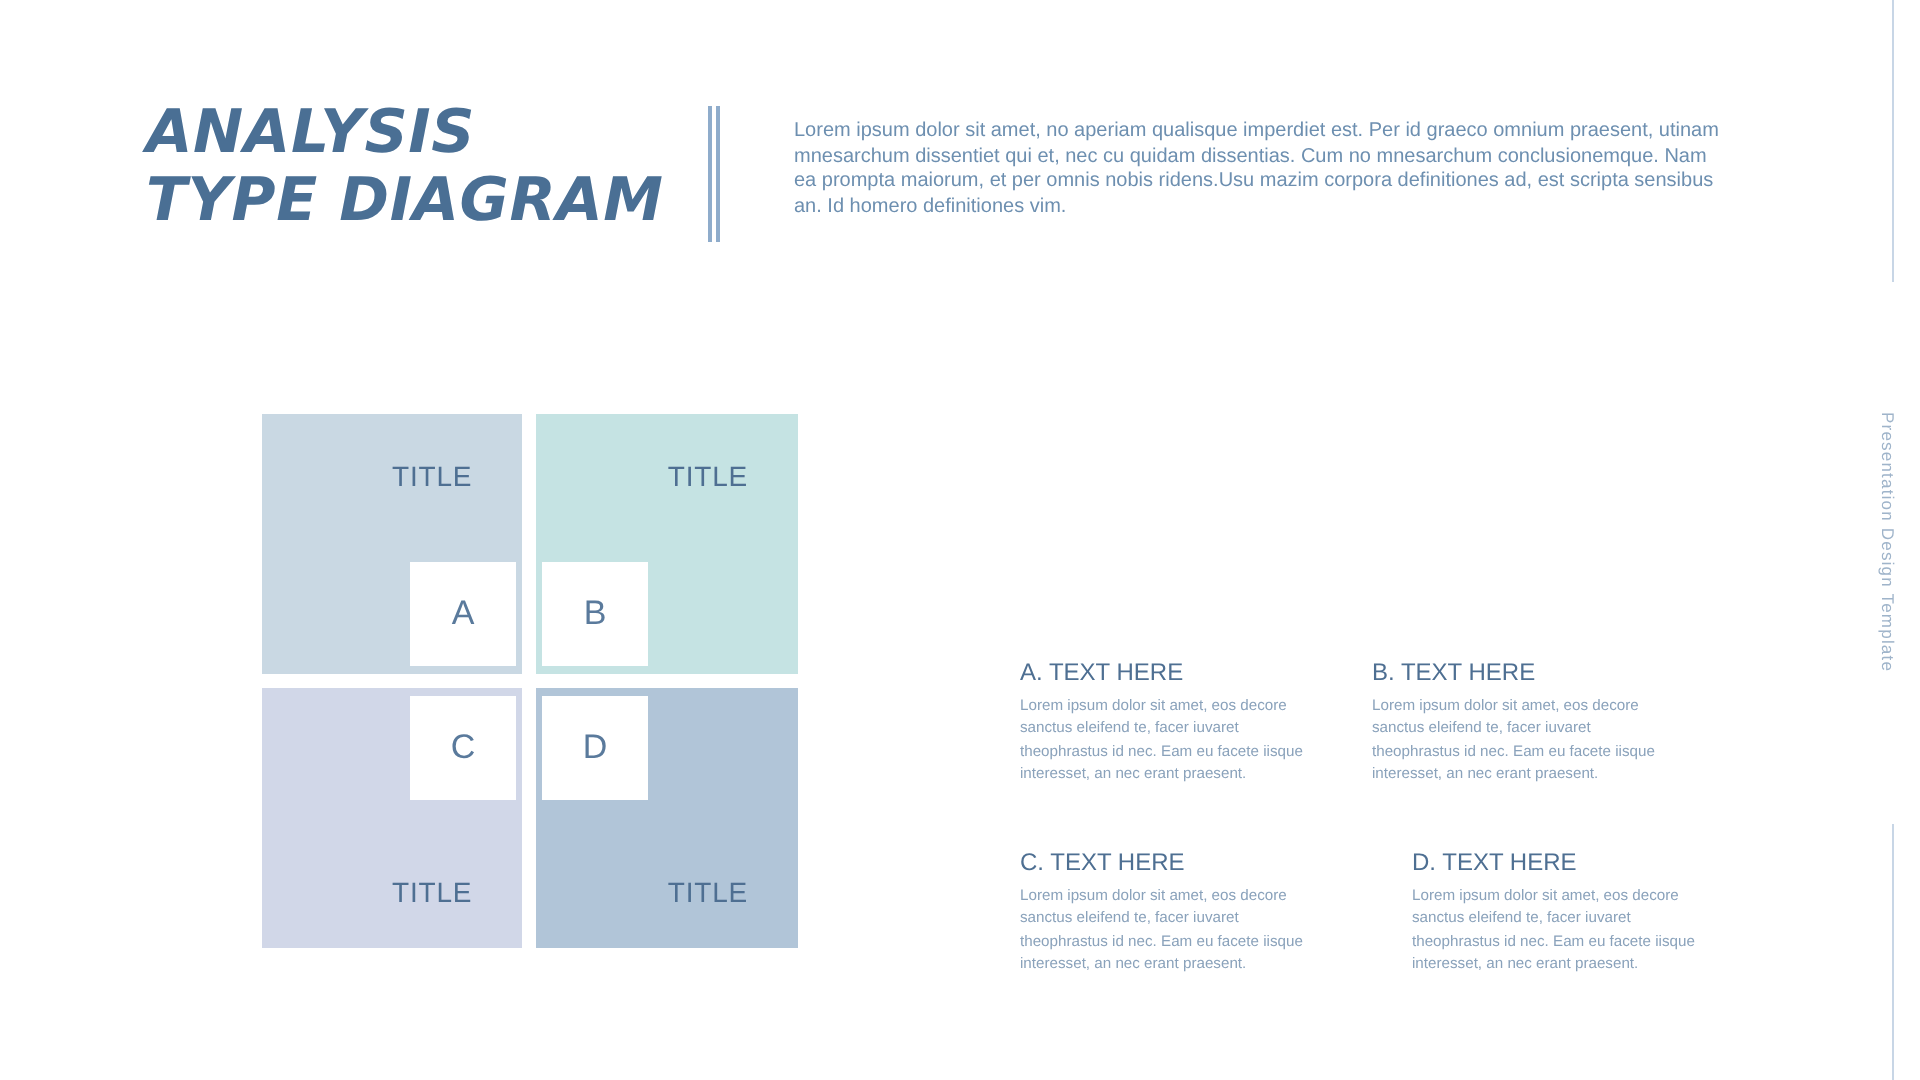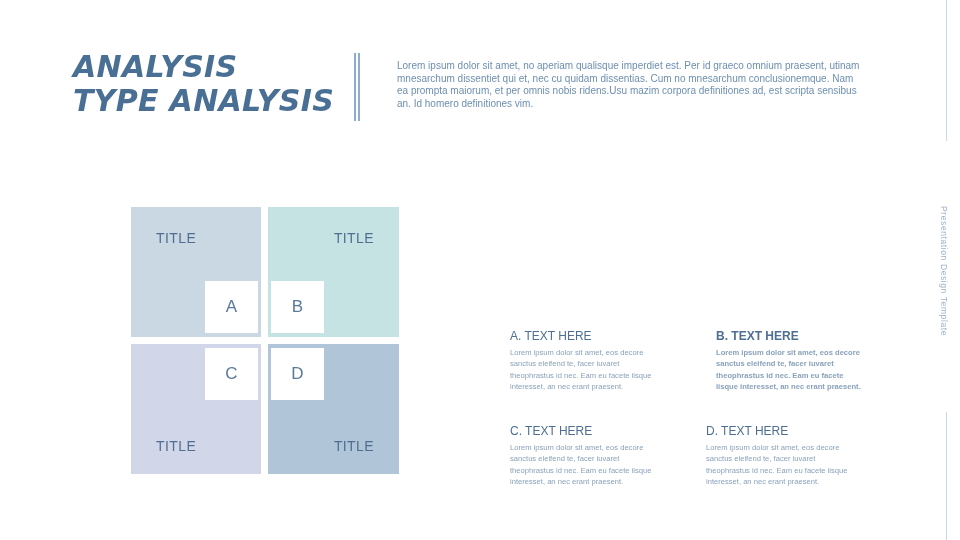--- a/index.html
+++ b/index.html
@@ -28,21 +28,21 @@
     .side-label {
       position: absolute; left: 939px; top: 206px;
       writing-mode: vertical-rl;
       font-size: 8.5px; color: #9fb4ca; letter-spacing: 0.6px;
       white-space: nowrap;
     }
     .quad {
       position: absolute; width: 130px; height: 130px;
     }
     .quad-title {
-      position: absolute; font-size: 14px; color: #4e6f92; letter-spacing: 0.4px;
+      position: absolute; font-size: 14px; color: #4e6f92; letter-spacing: 0.4px; margin-left: 40px;
     }
     .letter-box {
       position: absolute; width: 53px; height: 52px; background: #ffffff;
       display: flex; align-items: center; justify-content: center;
       font-size: 17px; color: #5a7a9c;
     }
     .item {
       position: absolute; width: 150px; margin-top: 29px;
     }
     .item-heading {
@@ -50,21 +50,21 @@
     }
     .item-body {
       font-size: 7.6px; line-height: 11.3px; color: #8aa2bb;
     }
   </style>
 </head>
 <body>
 
 <div class="title">
   <div>ANALYSIS</div>
-  <div>TYPE ANALYSIS</div>
+  <div>TYPE DIAGRAM</div>
 </div>
 
 <div class="divider-line" style="left:354px;"></div>
 <div class="divider-line" style="left:358px;"></div>
 
 <div class="intro">Lorem ipsum dolor sit amet, no aperiam qualisque imperdiet est. Per id graeco omnium praesent, utinam mnesarchum dissentiet qui et, nec cu quidam dissentias. Cum no mnesarchum conclusionemque. Nam ea prompta maiorum, et per omnis nobis ridens.Usu mazim corpora definitiones ad, est scripta sensibus an. Id homero definitiones vim.</div>
 
 <div class="vline" style="top:0; height:141px;"></div>
 <div class="vline" style="top:412px; height:128px;"></div>
 <div class="side-label">Presentation  Design  Template</div>
@@ -86,21 +86,21 @@
   <div class="letter-box" style="left:205px; top:281px;">A</div>
   <div class="letter-box" style="left:271px; top:281px;">B</div>
   <div class="letter-box" style="left:205px; top:348px;">C</div>
   <div class="letter-box" style="left:271px; top:348px;">D</div>
 </div>
 
 <div class="item" style="left:510px; top:300px;">
   <div class="item-heading">A. TEXT HERE</div>
   <div class="item-body">Lorem  ipsum dolor sit amet,  eos decore  sanctus eleifend  te,  facer iuvaret  theophrastus  id nec. Eam eu facete  iisque interesset,  an nec erant praesent.</div>
 </div>
-<div class="item" style="left:716px; top:300px;font-weight:bold;">
+<div class="item" style="left:686px; top:300px;">
   <div class="item-heading">B. TEXT HERE</div>
   <div class="item-body">Lorem  ipsum dolor sit amet,  eos decore  sanctus eleifend  te,  facer iuvaret  theophrastus  id nec. Eam eu facete  iisque interesset,  an nec erant praesent.</div>
 </div>
 <div class="item" style="left:510px; top:395px;">
   <div class="item-heading">C. TEXT HERE</div>
   <div class="item-body">Lorem  ipsum dolor sit amet,  eos decore  sanctus eleifend  te,  facer iuvaret  theophrastus  id nec. Eam eu facete  iisque interesset,  an nec erant praesent.</div>
 </div>
 <div class="item" style="left:706px; top:395px;">
   <div class="item-heading">D. TEXT HERE</div>
   <div class="item-body">Lorem  ipsum dolor sit amet,  eos decore  sanctus eleifend  te,  facer iuvaret  theophrastus  id nec. Eam eu facete  iisque interesset,  an nec erant praesent.</div>

